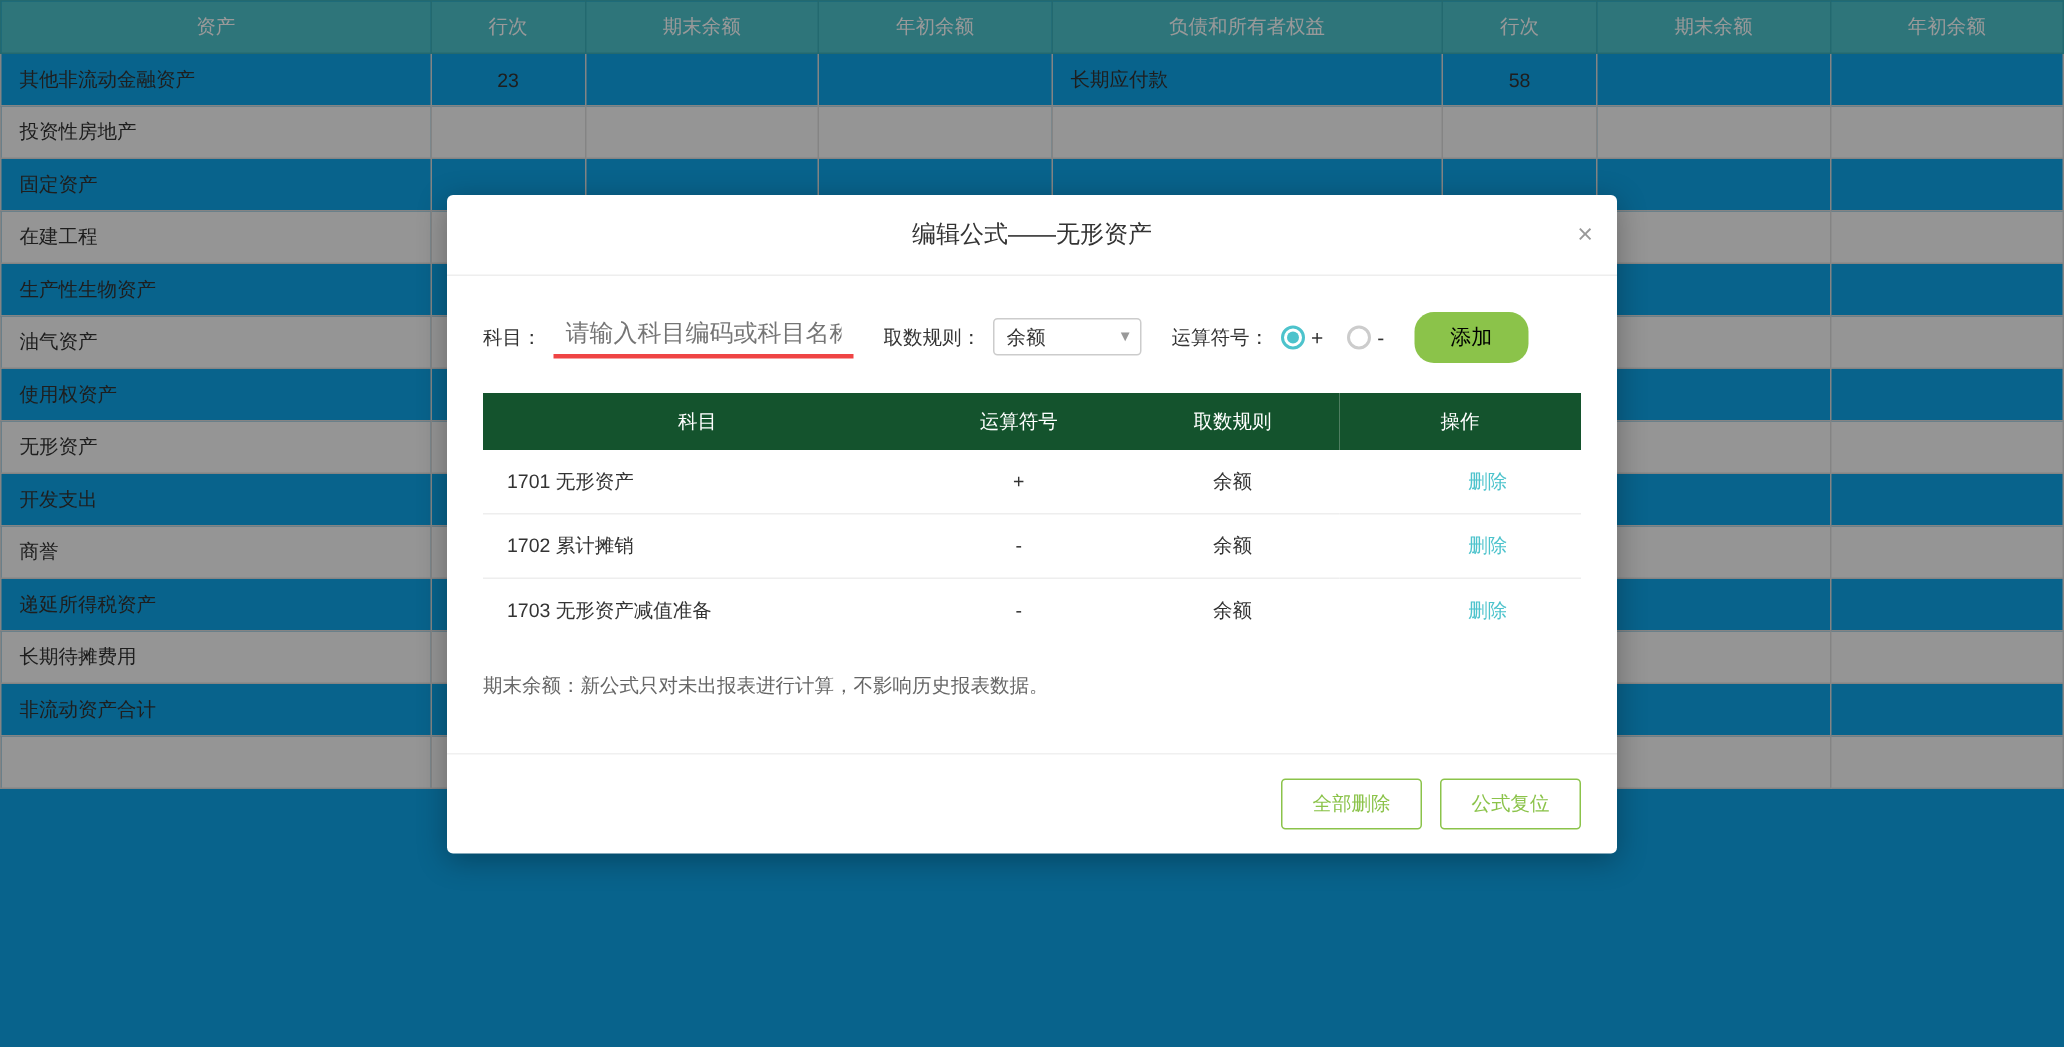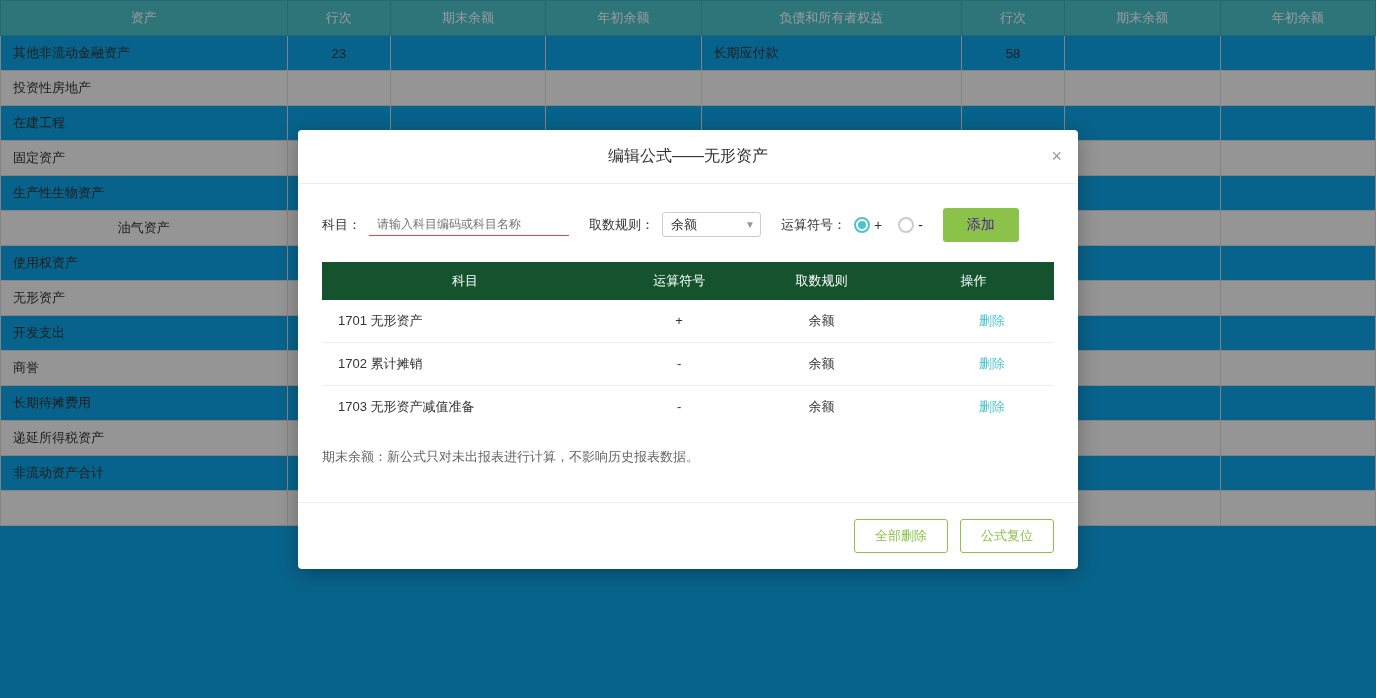--- a/index.html
+++ b/index.html
@@ -114,24 +114,24 @@
       gap: 8px;
     }
 
     .form-label {
       color: #333;
       white-space: nowrap;
     }
 
     .form-input {
       border: none;
-      border-bottom: 1px solid #ef4444;
+      border-bottom: 3px solid #ef4444;
       outline: none;
       padding: 4px 8px;
-      font-size: 12px;
+      font-size: 16px;
       width: 200px;
       color: #0369a1;
       background: transparent;
     }
 
     .form-select {
       border: 1px solid #ccc;
       border-radius: 3px;
       padding: 4px 24px 4px 8px;
       font-size: 13px;
@@ -199,24 +199,24 @@
     }
 
     .radio-label {
       color: #333;
       font-size: 14px;
     }
 
     
     .btn-add {
       background: #8bc34a;
-      color: #4c1d95;
+      color: #000000;
       border: none;
       padding: 8px 24px;
-      border-radius: 3px;
+      border-radius: 13px;
       font-size: 14px;
       cursor: pointer;
       white-space: nowrap;
     }
 
     
     .data-table {
       width: 100%;
       border-collapse: collapse;
       margin-bottom: 20px;
@@ -308,51 +308,51 @@
           <td style="text-align: left;">投资性房地产</td>
           <td></td>
           <td></td>
           <td></td>
           <td style="text-align: left;"></td>
           <td></td>
           <td></td>
           <td></td>
         </tr>
         <tr>
+          <td style="text-align: left;">固定资产</td>
+          <td></td>
+          <td></td>
+          <td></td>
+          <td style="text-align: left;"></td>
+          <td></td>
+          <td></td>
+          <td></td>
+        </tr>
+        <tr>
           <td style="text-align: left;">在建工程</td>
           <td></td>
           <td></td>
           <td></td>
           <td style="text-align: left;"></td>
           <td></td>
           <td></td>
           <td></td>
         </tr>
         <tr>
-          <td style="text-align: left;">固定资产</td>
-          <td></td>
-          <td></td>
-          <td></td>
-          <td style="text-align: left;"></td>
-          <td></td>
-          <td></td>
-          <td></td>
-        </tr>
-        <tr>
           <td style="text-align: left;">生产性生物资产</td>
           <td></td>
           <td></td>
           <td></td>
           <td style="text-align: left;"></td>
           <td></td>
           <td></td>
           <td></td>
         </tr>
         <tr>
-          <td style="text-align: center;">油气资产</td>
+          <td style="text-align: left;">油气资产</td>
           <td></td>
           <td></td>
           <td></td>
           <td style="text-align: left;"></td>
           <td></td>
           <td></td>
           <td></td>
         </tr>
         <tr>
           <td style="text-align: left;">使用权资产</td>
@@ -388,31 +388,31 @@
           <td style="text-align: left;">商誉</td>
           <td></td>
           <td></td>
           <td></td>
           <td style="text-align: left;"></td>
           <td></td>
           <td></td>
           <td></td>
         </tr>
         <tr>
+          <td style="text-align: left;">递延所得税资产</td>
+          <td></td>
+          <td></td>
+          <td></td>
+          <td style="text-align: left;"></td>
+          <td></td>
+          <td></td>
+          <td></td>
+        </tr>
+        <tr>
           <td style="text-align: left;">长期待摊费用</td>
-          <td></td>
-          <td></td>
-          <td></td>
-          <td style="text-align: left;"></td>
-          <td></td>
-          <td></td>
-          <td></td>
-        </tr>
-        <tr>
-          <td style="text-align: left;">递延所得税资产</td>
           <td></td>
           <td></td>
           <td></td>
           <td style="text-align: left;"></td>
           <td></td>
           <td></td>
           <td></td>
         </tr>
         <tr>
           <td style="text-align: left; font-family: Liberation Serif, serif;">非流动资产合计</td>

